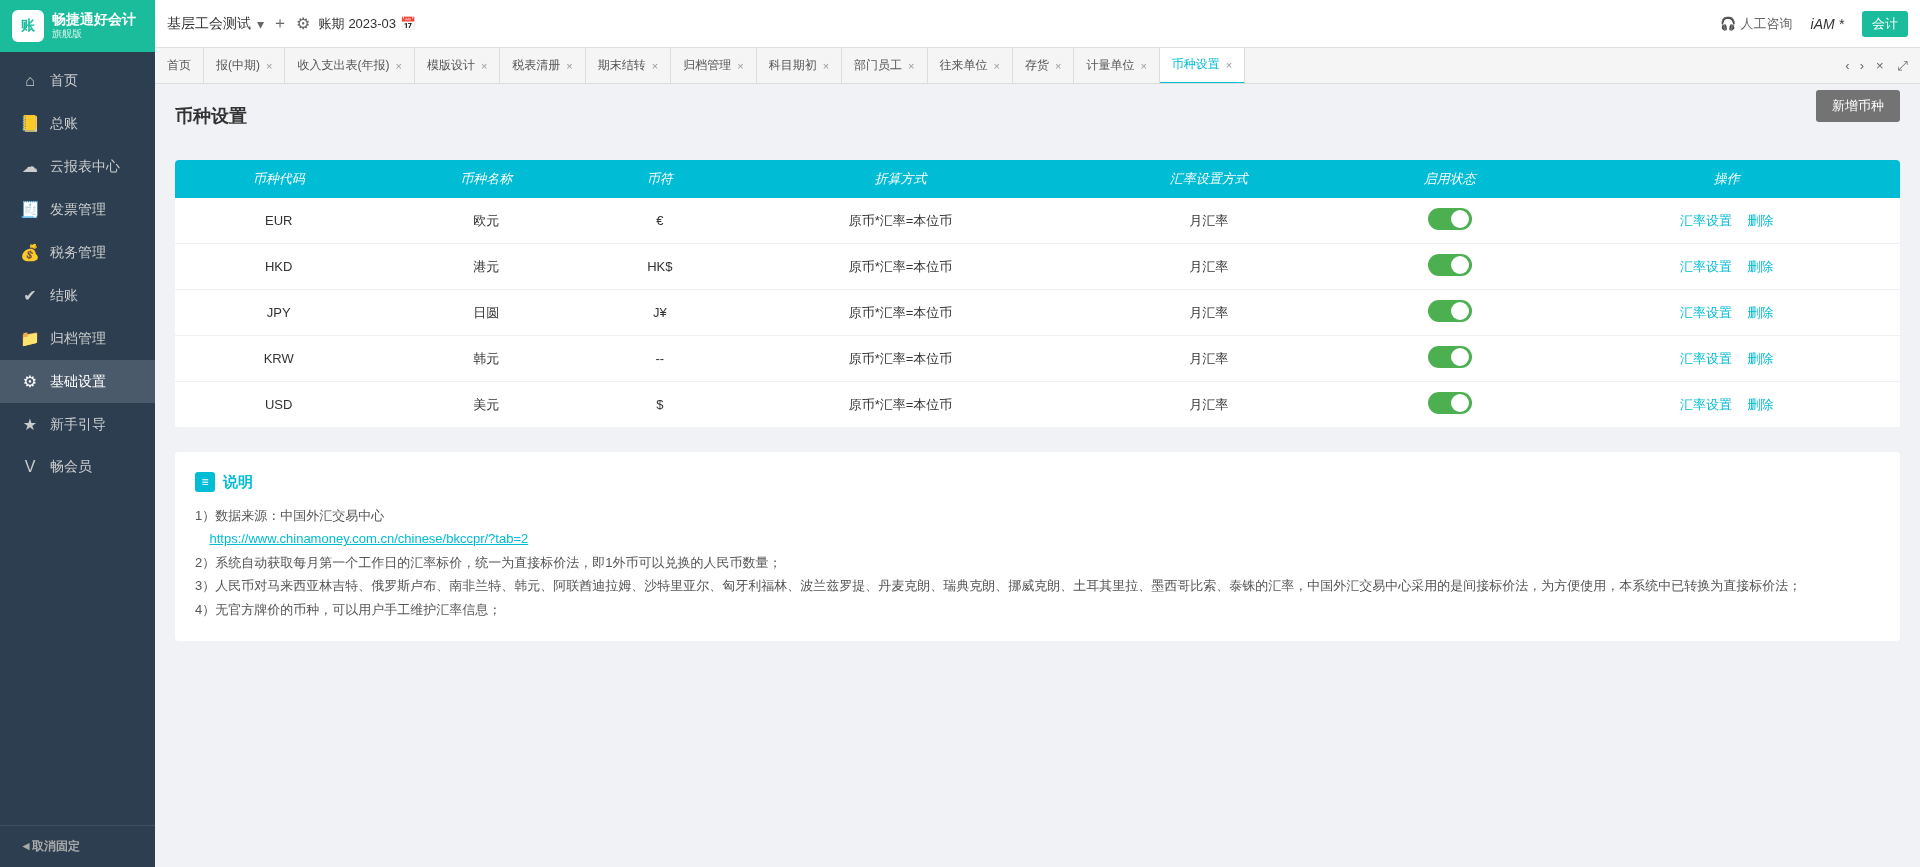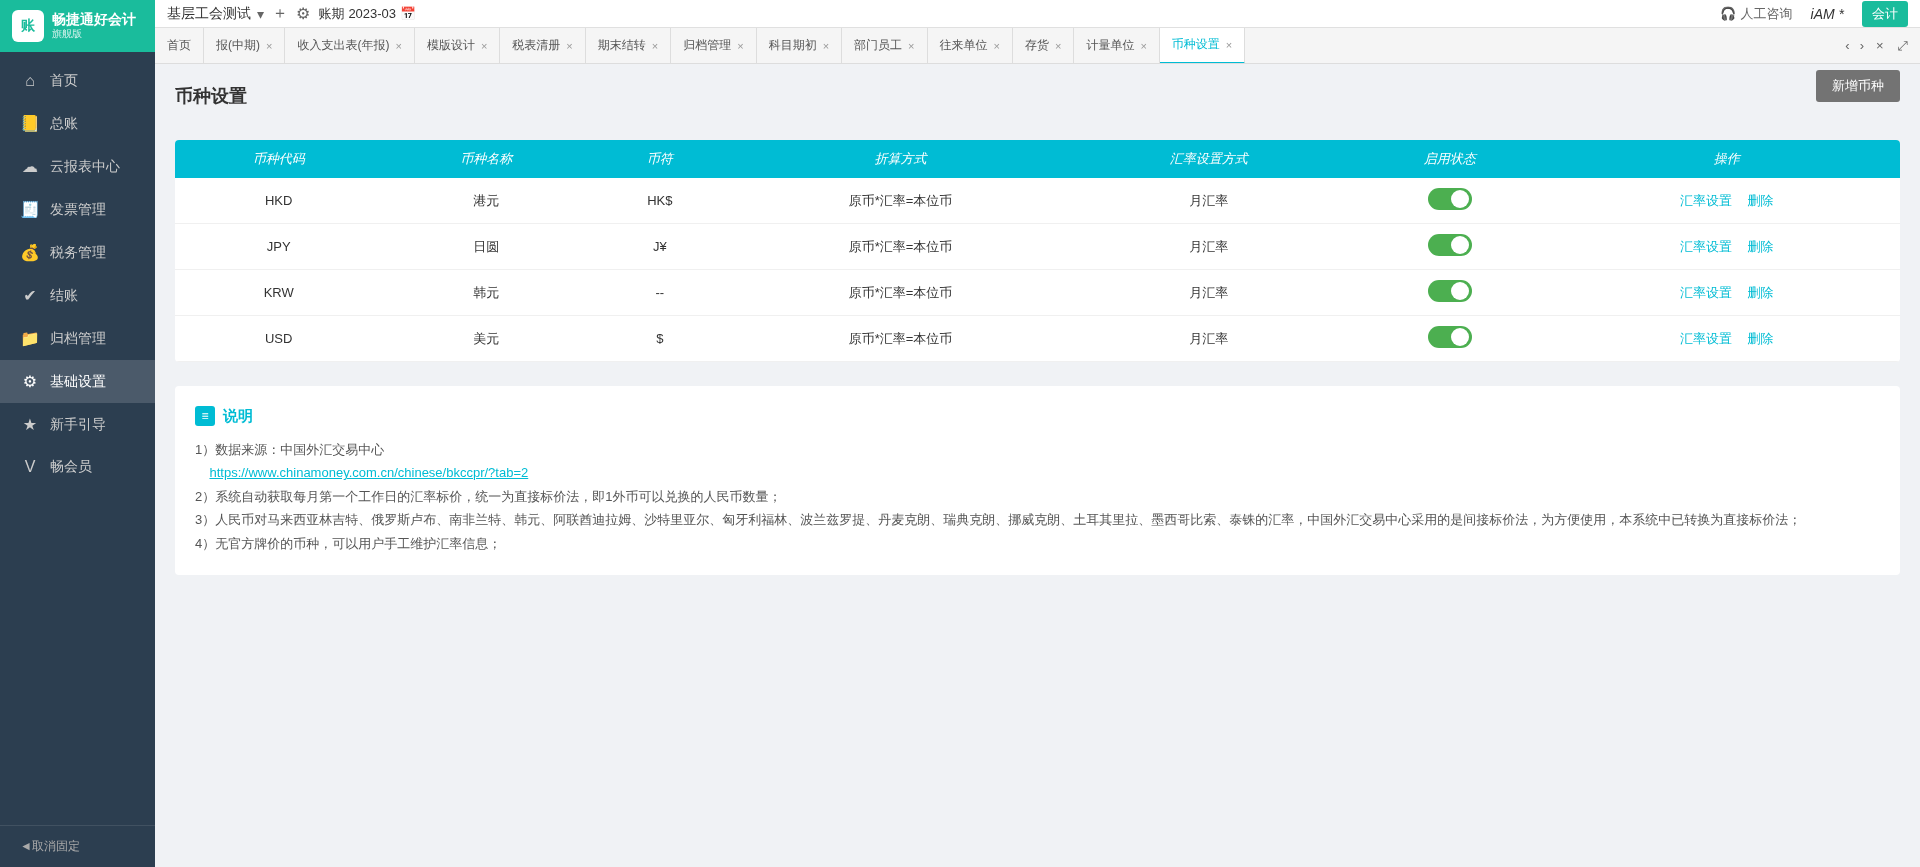--- a/index.html
+++ b/index.html
@@ -8,27 +8,27 @@
     
     .sidebar { width: 155px; background: #2c3e50; color: #fff; display: flex; flex-direction: column; flex-shrink: 0; }
     .sidebar-logo { background: #1abc9c; padding: 10px 12px; display: flex; align-items: center; gap: 8px; }
     .sidebar-logo-icon { width: 32px; height: 32px; background: #fff; border-radius: 6px; display: flex; align-items: center; justify-content: center; color: #1abc9c; font-weight: bold; font-size: 14px; }
     .sidebar-logo-text { font-size: 14px; font-weight: bold; color: #fff; line-height: 1.2; }
     .sidebar-logo-sub { font-size: 10px; color: rgba(255,255,255,0.8); }
     .sidebar-nav { flex: 1; padding: 8px 0; }
     .sidebar-item { display: flex; align-items: center; gap: 10px; padding: 12px 20px; cursor: pointer; color: #ccc; font-size: 14px; }
     .sidebar-item.active { background: rgba(255,255,255,0.15); color: #fff; }
     .sidebar-item-icon { font-size: 16px; width: 20px; text-align: center; }
-    .sidebar-bottom { padding: 12px 20px; color: #aaa; font-size: 12px; cursor: pointer; border-top: 1px solid rgba(255,255,255,0.1); display: flex; align-items: center; gap: 6px; }
+    .sidebar-bottom { padding: 12px 20px; color: #aaa; font-size: 12px; cursor: pointer; border-top: 1px solid rgba(255,255,255,0.1); display: flex; align-items: center; gap: 6px; font-weight: bold; }
 
     
     .main { flex: 1; display: flex; flex-direction: column; overflow: hidden; }
 
     
-    .topbar { background: #fff; height: 28px; display: flex; align-items: center; padding: 0 12px; border-bottom: 1px solid #e0e0e0; gap: 8px; }
+    .topbar { background: #fff; height: 48px; display: flex; align-items: center; padding: 0 12px; border-bottom: 1px solid #e0e0e0; gap: 8px; }
     .topbar-company { font-size: 14px; color: #333; display: flex; align-items: center; gap: 6px; }
     .topbar-company-arrow { color: #666; }
     .topbar-plus { color: #666; font-size: 16px; cursor: pointer; }
     .topbar-settings { color: #666; font-size: 16px; cursor: pointer; }
     .topbar-period { font-size: 13px; color: #333; display: flex; align-items: center; gap: 4px; }
     .topbar-spacer { flex: 1; }
     .topbar-service { display: flex; align-items: center; gap: 4px; color: #666; font-size: 13px; cursor: pointer; }
     .topbar-kuaiji { background: #1abc9c; color: #fff; border: none; padding: 4px 10px; border-radius: 3px; font-size: 13px; cursor: pointer; }
     .iamstar { font-size: 14px; color: #333; padding: 0 10px; font-style: italic; }
 
@@ -227,20 +227,36 @@
             <th>币种代码</th>
             <th>币种名称</th>
             <th>币符</th>
             <th>折算方式</th>
             <th>汇率设置方式</th>
             <th>启用状态</th>
             <th>操作</th>
           </tr>
         </thead>
         <tbody id="table-body">
+        <tr>
+      <td>EUR</td>
+      <td>欧元</td>
+      <td>€</td>
+      <td>原币*汇率=本位币</td>
+      <td>月汇率</td>
+      <td>
+        <div class="toggle">
+          <div class="toggle-knob"></div>
+        </div>
+      </td>
+      <td>
+        <span class="action-link">汇率设置</span>
+        <span class="action-link" style="color:#00bcd4;">删除</span>
+      </td>
+    </tr>
             <tr>
       <td>HKD</td>
       <td>港元</td>
       <td>HK$</td>
       <td>原币*汇率=本位币</td>
       <td>月汇率</td>
       <td>
         <div class="toggle">
           <div class="toggle-knob"></div>
         </div>

